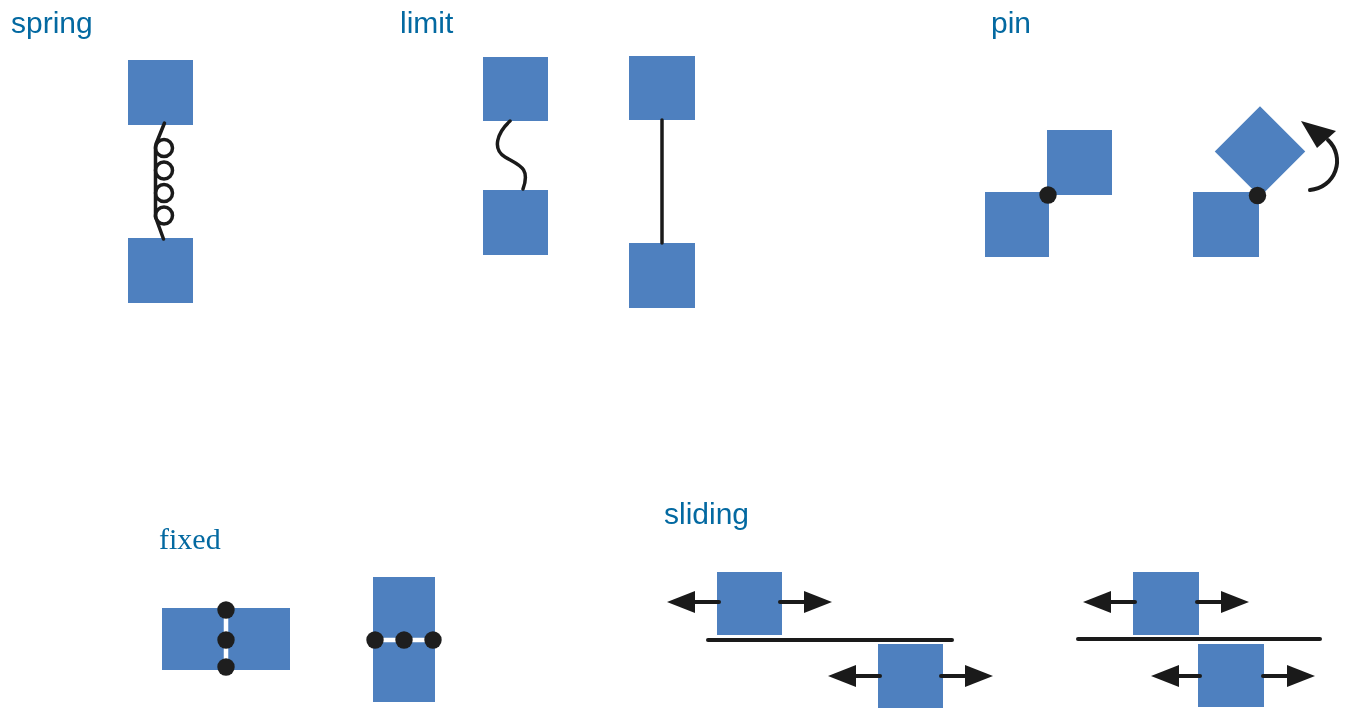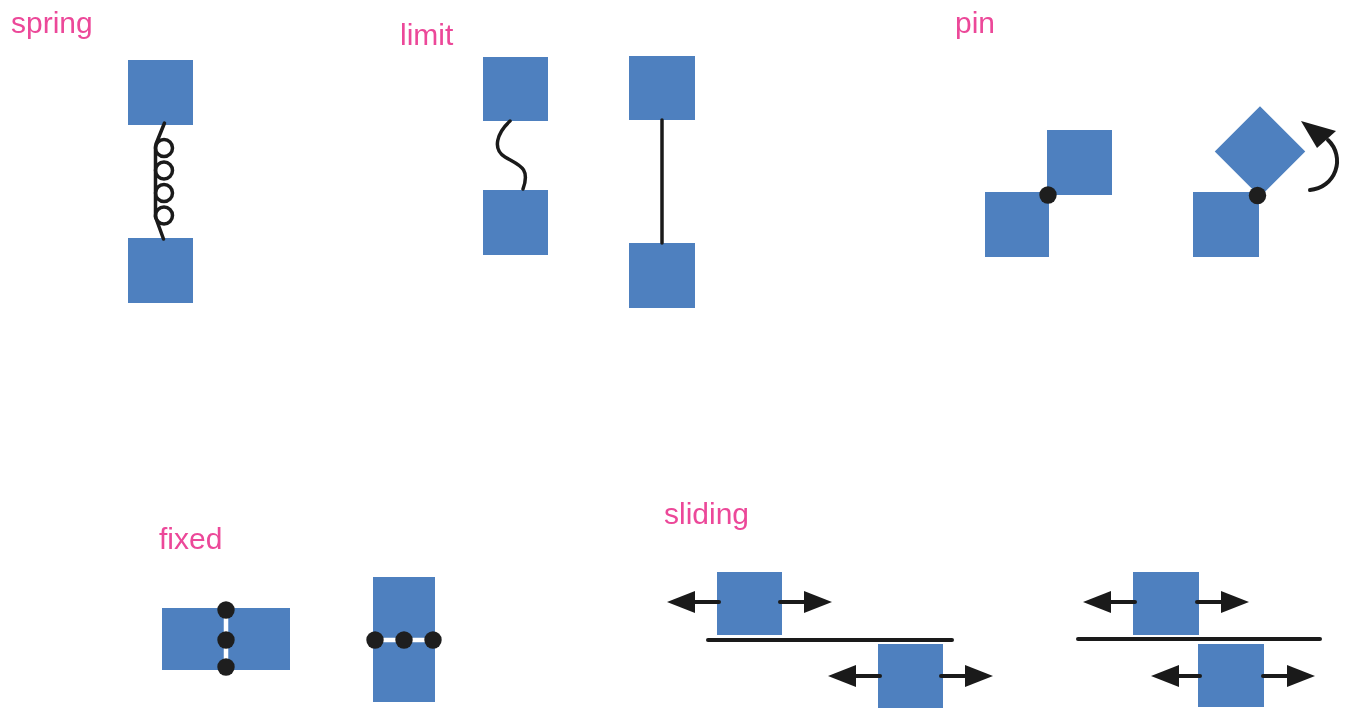--- a/index.html
+++ b/index.html
@@ -12,28 +12,28 @@
     position: relative;
     width: 1360px;
     height: 721px;
     background: var(--background, #ffffff);
     overflow: hidden;
   }
   .section-label {
     position: absolute;
     font-size: 30px;
     line-height: 1.2;
-    color: #ec4899;
+    color: #0369a1;
     white-space: nowrap;
     user-select: none;
   }
   #lbl-spring  { left: 11px;  top: 5px;   }
-  #lbl-limit   { left: 400px; top: 17px;   }
-  #lbl-pin     { left: 955px; top: 5px;   }
-  #lbl-fixed   { left: 159px; top: 521px; }
+  #lbl-limit   { left: 400px; top: 5px;   }
+  #lbl-pin     { left: 991px; top: 5px;   }
+  #lbl-fixed   { left: 159px; top: 521px; font-family: Liberation Serif, serif; }
   #lbl-sliding { left: 664px; top: 496px; }
 
   svg.diagram { position: absolute; left: 0; top: 0; }
 
   .blk  { fill: var(--block_blue, #4E80BF); stroke: none; }
   .stk  { fill: none; stroke: var(--stroke_black, #1a1a1a); stroke-width: 3.5; stroke-linecap: round; }
   .thick{ fill: none; stroke: var(--stroke_black, #1a1a1a); stroke-width: 4; stroke-linecap: round; }
   .dot  { fill: var(--joint_dot_black, #1e1e1e); stroke: none; }
   .head { fill: var(--stroke_black, #1a1a1a); stroke: none; }
   .wline{ fill: none; stroke: var(--connector_white, #ffffff); stroke-width: 4.5; stroke-linecap: round; }

